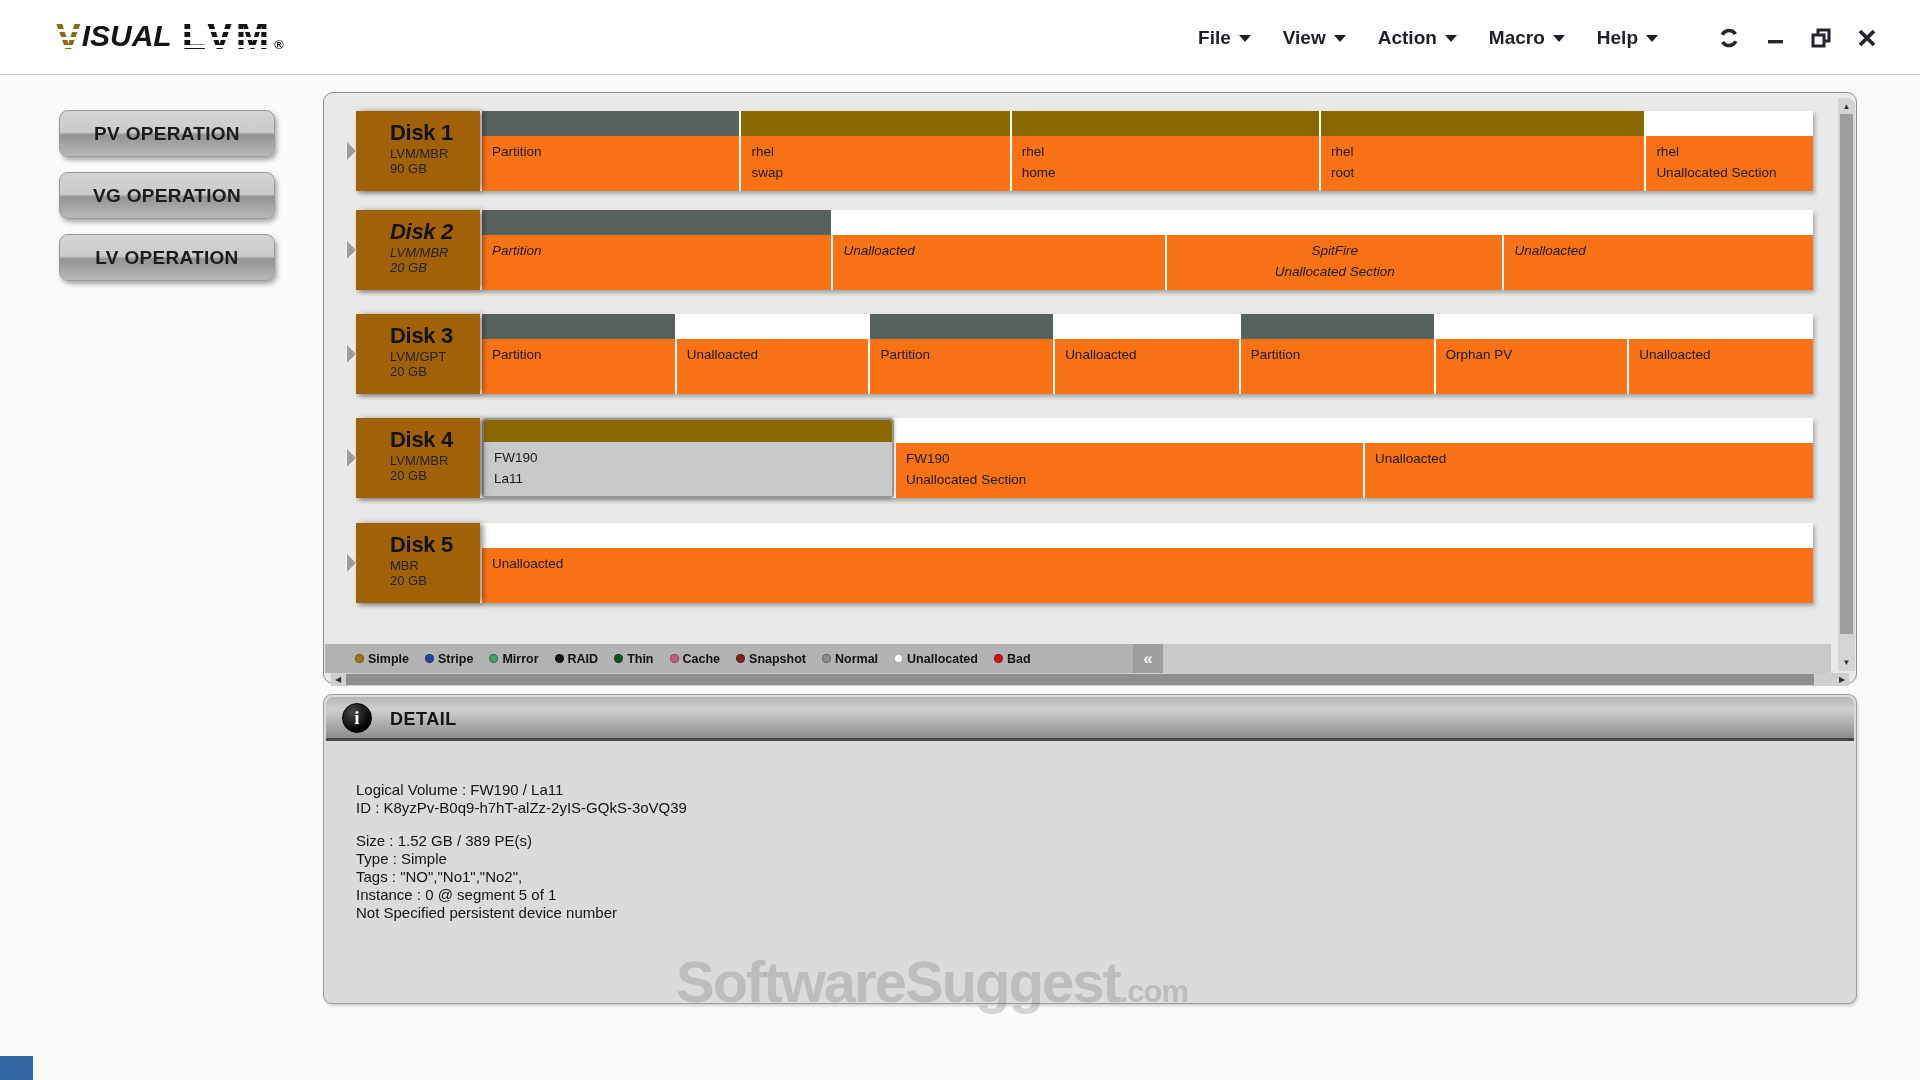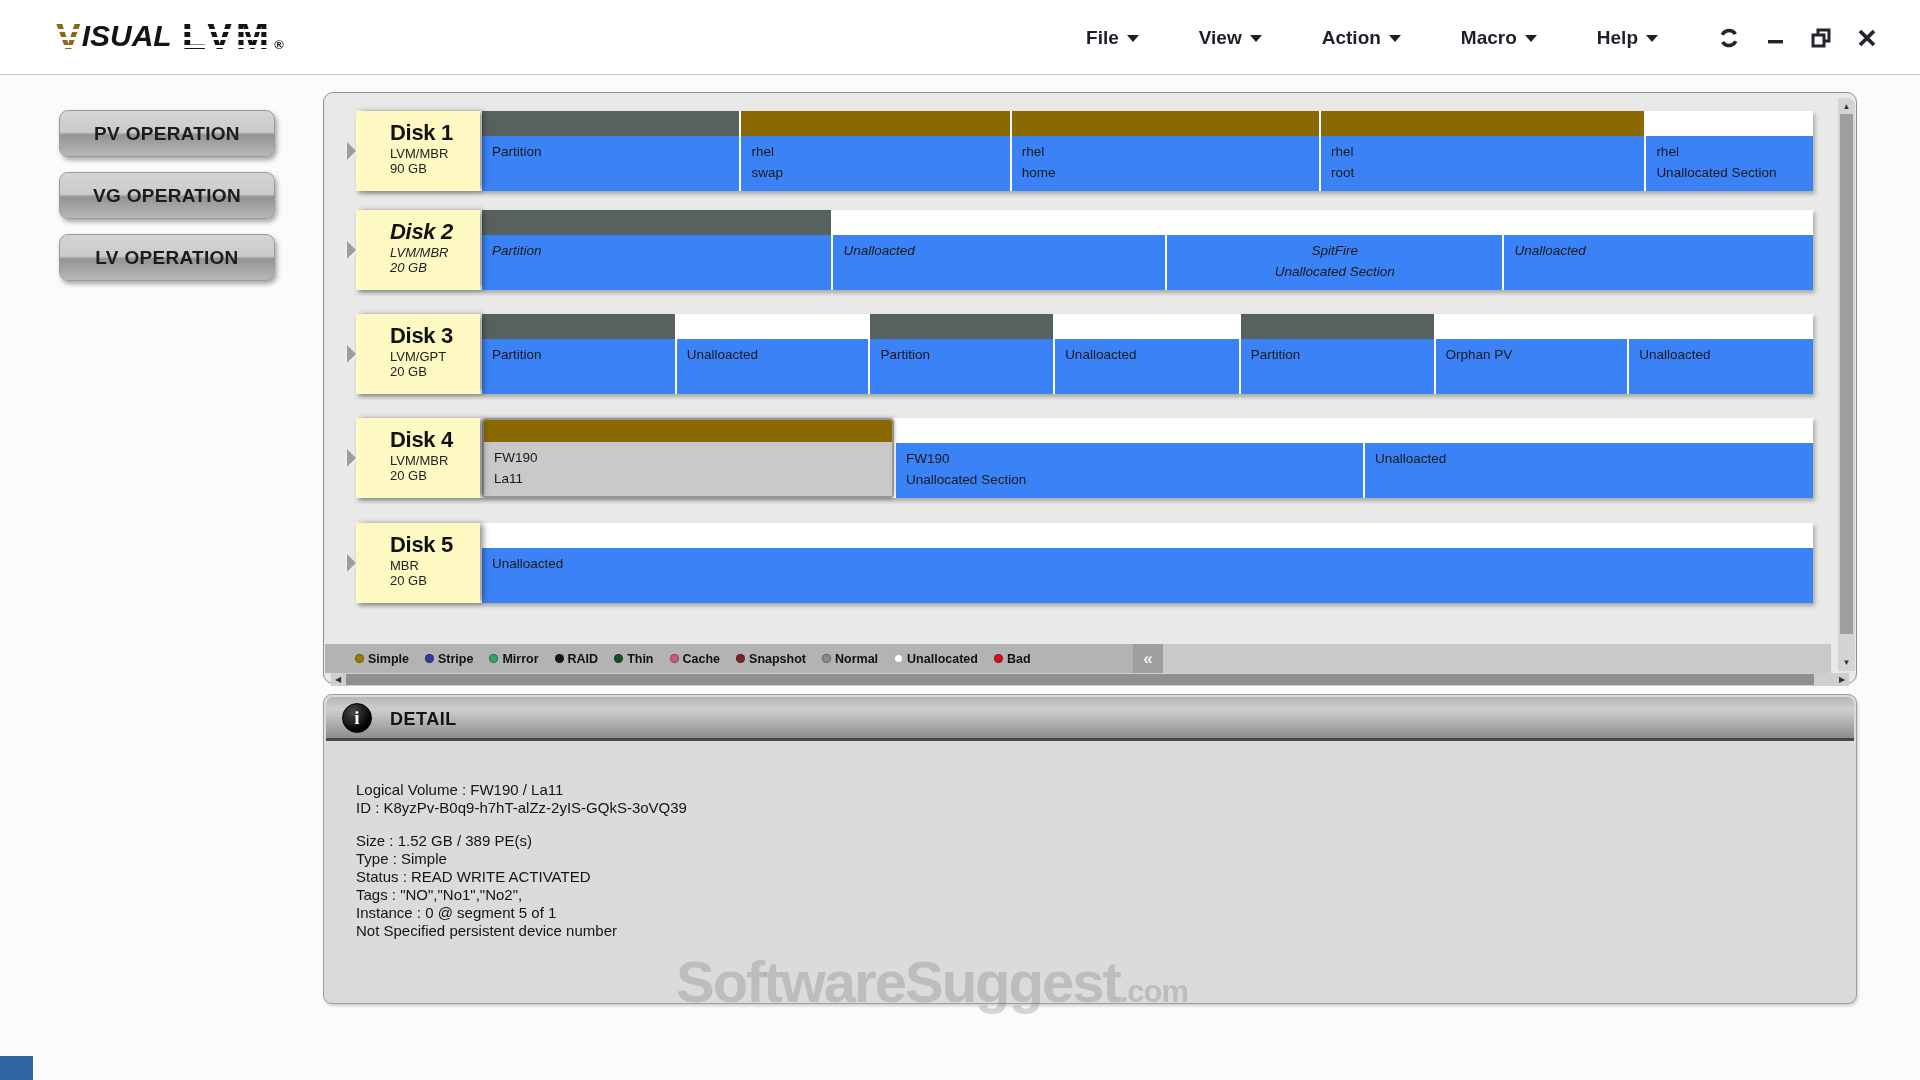--- a/index.html
+++ b/index.html
@@ -10,51 +10,51 @@
   #topbar { position:absolute; left:0; top:0; width:1920px; height:75px; background:#ffffff; border-bottom:1px solid #c9c9c9; }
   #logo { position:absolute; left:55px; top:16px; display:flex; align-items:flex-end; cursor:default; }
   .logo-v-wrap, .logo-lvm-wrap { position:relative; display:inline-block; }
   .logo-v { font-size:40px; line-height:38px; color:#8a6a10; font-weight:900; }
   .logo-isual { font-size:30px; line-height:36px; font-weight:900; color:#141414;font-style:italic; }
   .logo-lvm { font-size:40px; line-height:38px; font-weight:900; color:#141414; letter-spacing:3px; margin-left:10px; }
   .stripe-overlay { position:absolute; left:0; top:0; right:0; bottom:0; pointer-events:none;
     background:repeating-linear-gradient(180deg, transparent 0 5px, #ffffff 5px 8px); }
   .logo-reg { font-size:13px; color:#141414; margin-left:2px; line-height:18px; font-weight:700; }
 
-  #menubar { position:absolute; right:262px; top:0; height:75px; display:flex; align-items:center; gap:60px; }
+  #menubar { position:absolute; right:262px; top:0; height:75px; display:flex; align-items:center; gap:32px; }
   .menu-item { display:flex; align-items:center; font-size:19px; font-weight:600; color:#1d2029; cursor:pointer; }
   .menu-caret { width:0; height:0; border-left:6px solid transparent; border-right:6px solid transparent; border-top:7px solid #1d2029; margin-left:8px; margin-top:2px; }
 
   #winctrl { position:absolute; right:40px; top:0; height:75px; display:flex; align-items:center; gap:20px; }
   .wbtn { width:26px; height:26px; display:flex; align-items:center; justify-content:center; cursor:pointer; }
 
   
   #sidebar { position:absolute; left:59px; top:110px; width:216px; }
   .side-btn { width:216px; height:47px; margin-bottom:15px; border-radius:9px; border:1px solid #9a9a9a;
     background:linear-gradient(180deg,#d4d4d4 0%,#cbcbcb 47%,#939393 53%,#b9b9b9 100%);
     box-shadow:2px 3px 5px rgba(0,0,0,0.35);
     display:flex; align-items:center; justify-content:center;
     font-size:19px; font-weight:700; color:#1c1c1c; letter-spacing:0.3px; cursor:pointer; }
 
   
   #disk-panel { position:absolute; left:323px; top:92px; width:1534px; height:592px;
     background:#e9e9e7; border:1px solid #8f8f8f; border-radius:10px; }
   .disk-row { position:absolute; left:32px; width:1457px; height:80px; background:#ffffff;
     box-shadow:2px 3px 4px rgba(0,0,0,0.28); }
-  .disk-label { position:absolute; left:0; top:0; width:124px; height:80px; background:#fef9c3; z-index:2;
+  .disk-label { position:absolute; left:0; top:0; width:124px; height:80px; background:#a16207; z-index:2;
     box-shadow:4px 0 6px -1px rgba(0,0,0,0.45); padding:9px 0 0 34px; }
   .disk-chevron { position:absolute; left:-9px; top:31px; width:0; height:0;
     border-top:9px solid transparent; border-bottom:9px solid transparent; border-left:9px solid #9d9d9d;
     filter:drop-shadow(0 1px 1px rgba(255,255,255,0.9)); }
   .disk-name { font-size:22px; font-weight:700; color:#111; line-height:26px; letter-spacing:-0.3px; }
   .disk-type, .disk-size { font-size:13px; color:#222; line-height:15px; }
   .segs { position:absolute; left:124px; top:0; right:0; bottom:0; display:flex; gap:2px; padding-left:2px; background:#fff; }
   .seg { display:flex; flex-direction:column; flex-basis:0; min-width:0; }
   .seg-top { height:25px; }
-  .seg-body { flex:1; background:#3b82f6; padding:5px 10px 0 10px; font-size:13.5px; line-height:21px; color:#1a1a1a; overflow:hidden; white-space:nowrap; }
+  .seg-body { flex:1; background:#f97316; padding:5px 10px 0 10px; font-size:13.5px; line-height:21px; color:#1a1a1a; overflow:hidden; white-space:nowrap; }
   .seg.sel { border:2px solid #979797; border-radius:4px; box-shadow:0 0 4px rgba(0,0,0,0.35); }
   .seg.sel .seg-top { height:22px; border-radius:2px 2px 0 0; }
   .seg.sel .seg-body { background:#c9c9cc; }
 
   
   #legend { position:absolute; left:1px; top:551px; width:808px; height:29px; background:#b3b3b3;
     display:flex; align-items:center; padding-left:30px; gap:16px; }
   .legend-item { display:flex; align-items:center; gap:4px; }
   .legend-dot { width:9px; height:9px; border-radius:50%; border:1px solid rgba(0,0,0,0.3); }
   .legend-label { font-size:12.5px; font-weight:600; color:#111; }
@@ -415,21 +415,20 @@
     <div id="detail-header">
       <div id="info-icon">i</div>
       <div id="detail-title">DETAIL</div>
     </div>
     <div id="detail-body">
         <div class="detail-line">Logical Volume : FW190 / La11</div>
         <div class="detail-line">ID : K8yzPv-B0q9-h7hT-alZz-2yIS-GQkS-3oVQ39</div>
         <div class="detail-line blank"></div>
         <div class="detail-line">Size : 1.52 GB / 389 PE(s)</div>
         <div class="detail-line">Type : Simple</div>
-        <div class="detail-line">Status : READ WRITE ACTIVATED</div>
         <div class="detail-line">Tags : "NO","No1","No2",</div>
         <div class="detail-line">Instance : 0 @ segment 5 of 1</div>
         <div class="detail-line">Not Specified persistent device number</div>
       </div>
   </div>
 
   <div id="watermark">
     <span class="wm-main">SoftwareSuggest</span><span class="wm-suffix">.com</span>
   </div>
 

